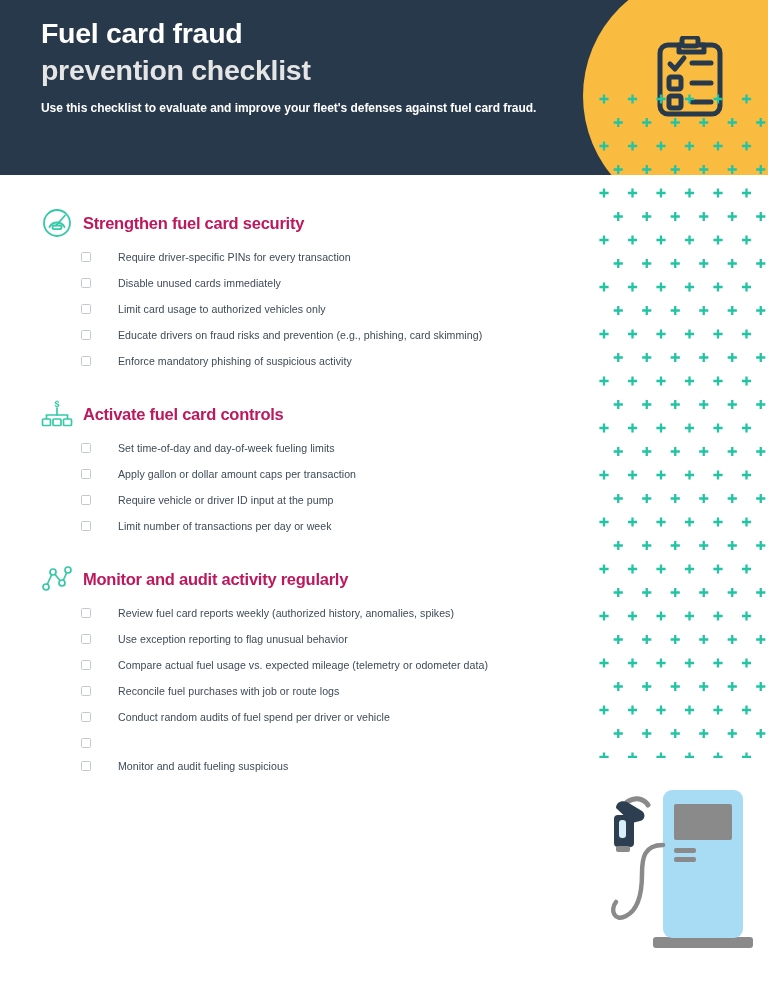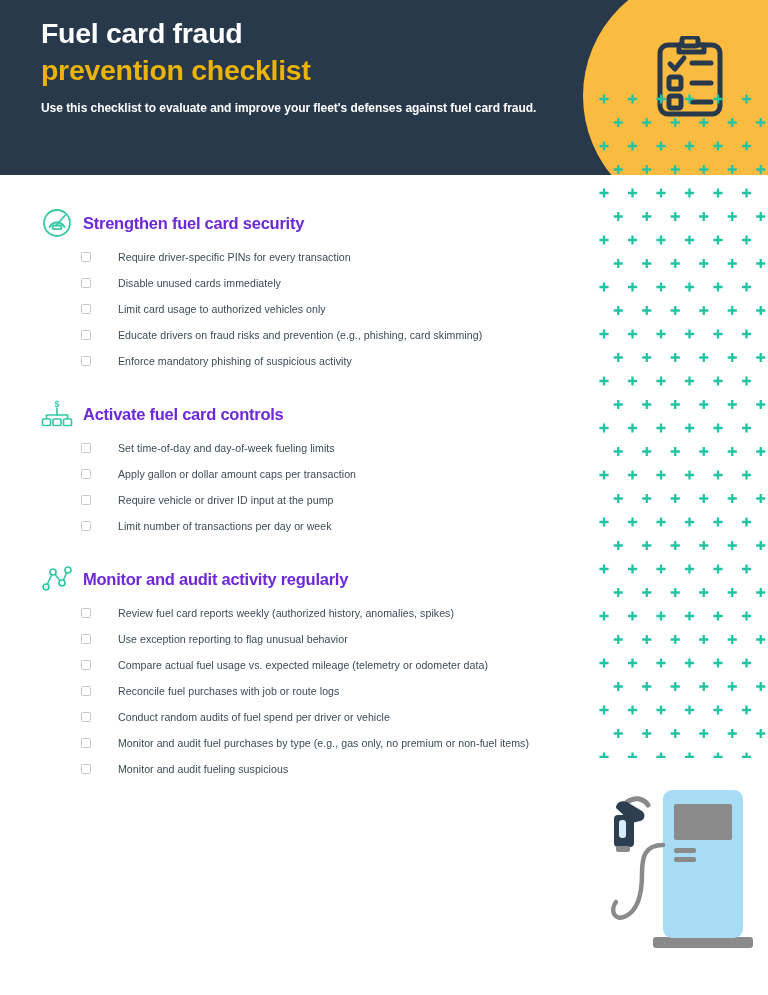--- a/index.html
+++ b/index.html
@@ -59,21 +59,21 @@
   #title-line1 {
     font-size: 28.5px;
     font-weight: bold;
     color: #ffffff;
     letter-spacing: -0.3px;
     line-height: 36px;
   }
   #title-line2 {
     font-size: 28.5px;
     font-weight: bold;
-    color: #eab308;
+    color: #e5e5e5;
     letter-spacing: -0.3px;
     line-height: 36px;
     margin-top: 1px;
   }
   #subtitle {
     margin-top: 12px;
     font-size: 12px;
     font-weight: bold;
     color: #ffffff;
     line-height: 17px;
@@ -113,21 +113,21 @@
   .section-icon {
     width: 32px;
     height: 32px;
     flex: 0 0 32px;
     display: block;
   }
   .section-title {
     margin-left: 10px;
     font-size: 16.5px;
     font-weight: bold;
-    color: #6d28d9;
+    color: #be185d;
     letter-spacing: -0.25px;
   }
 
   .items { padding-left: 40px; }
 
   .item {
     display: flex;
     align-items: flex-start;
     margin-bottom: 10px;
     gap: 18px;
@@ -474,21 +474,20 @@
           <div class="item">
             <span class="checkbox"></span>
             <span class="item-label">Reconcile fuel purchases with job or route logs</span>
           </div>
           <div class="item">
             <span class="checkbox"></span>
             <span class="item-label">Conduct random audits of fuel spend per driver or vehicle</span>
           </div>
           <div class="item">
             <span class="checkbox"></span>
-            <span class="item-label">Monitor and audit fuel purchases by type (e.g., gas only, no premium or non-fuel items)</span>
           </div>
           <div class="item">
             <span class="checkbox"></span>
             <span class="item-label">Monitor and audit fueling suspicious</span>
           </div>
         </div>
       </div>
     </div>
 
   <svg id="fuel-pump" viewBox="0 0 160 168">

